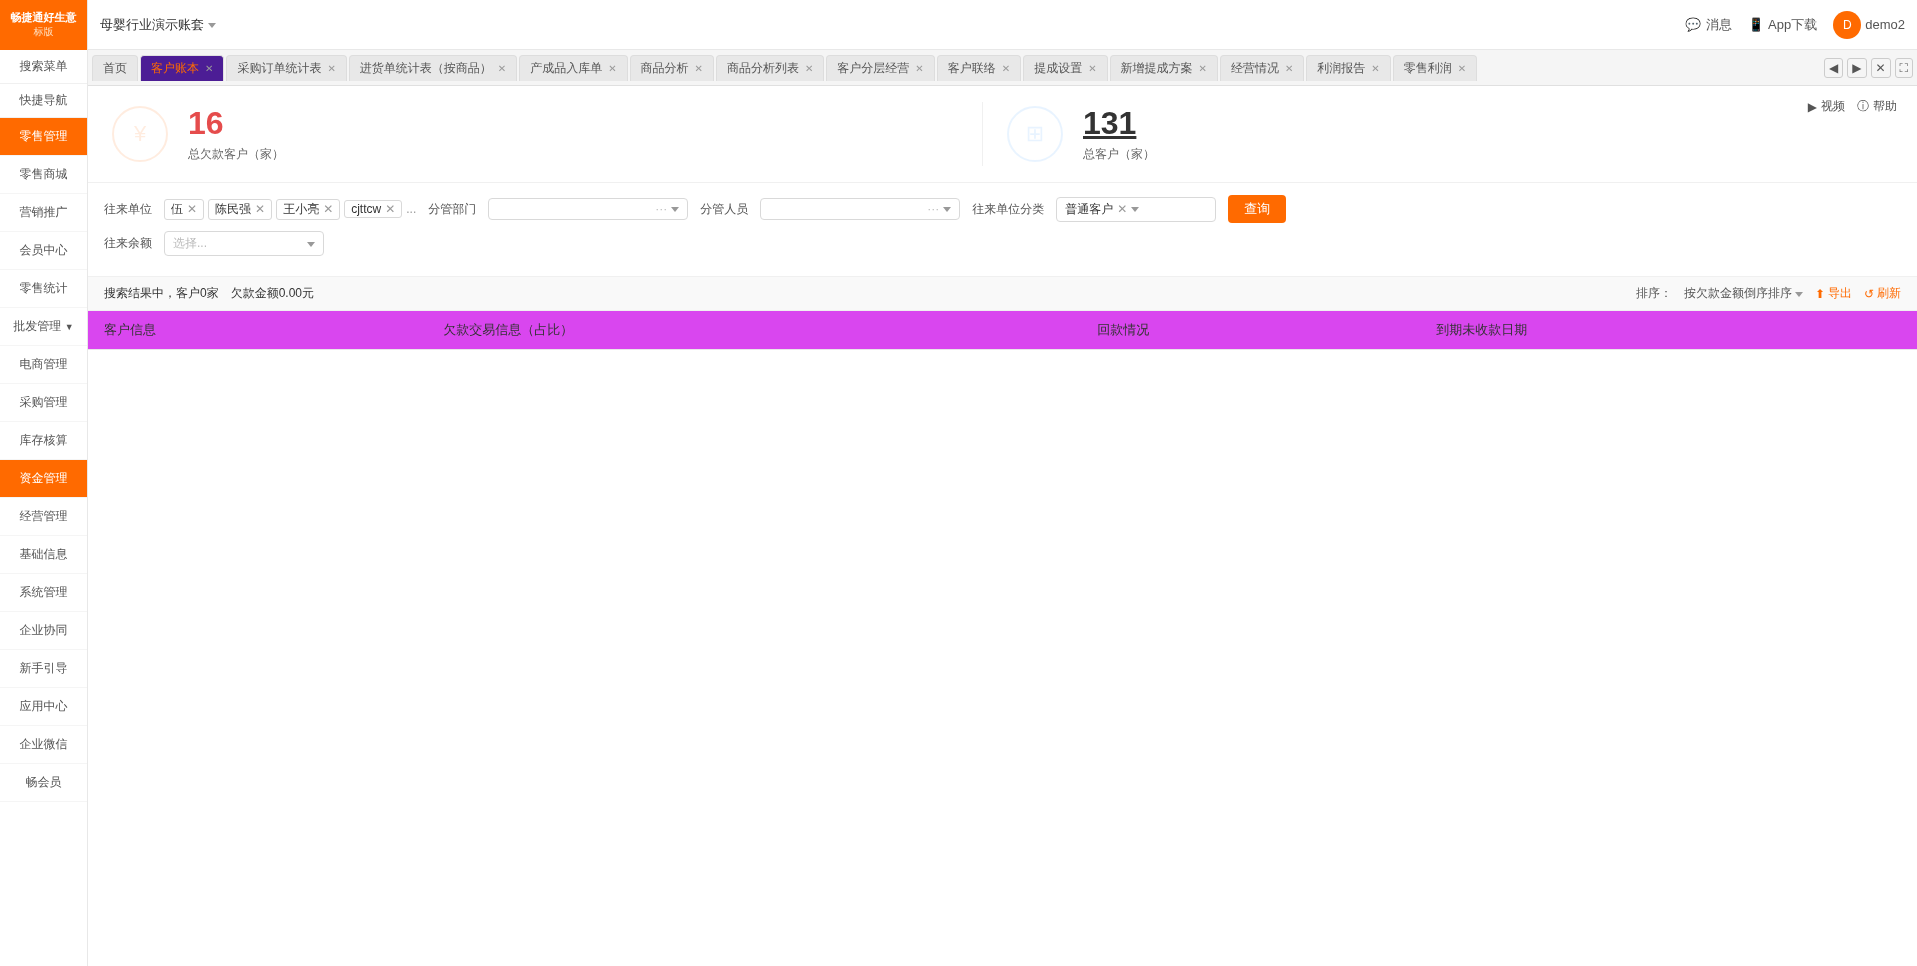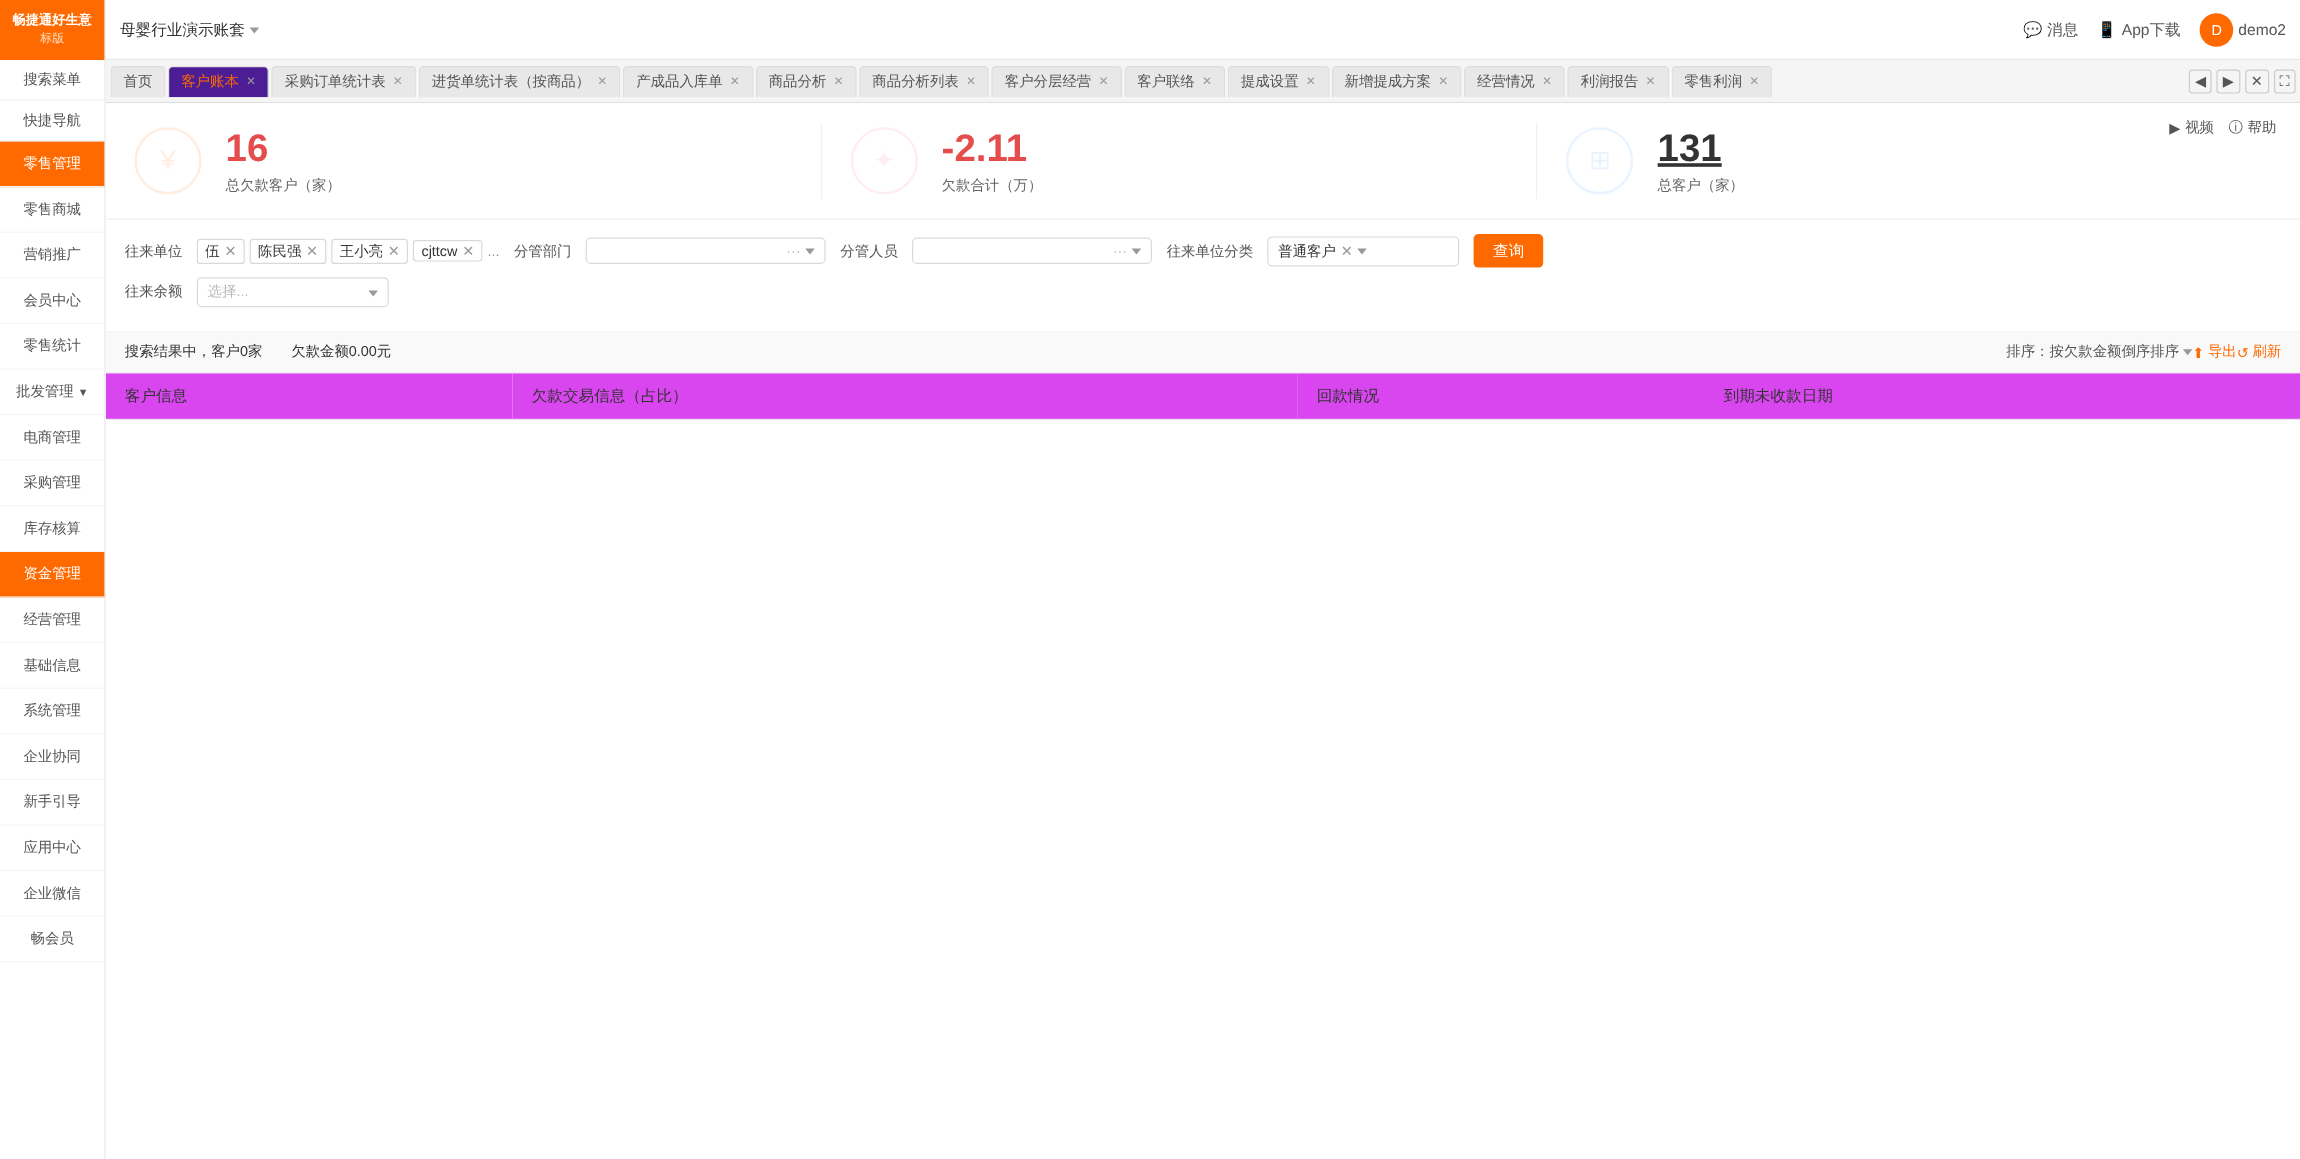--- a/index.html
+++ b/index.html
@@ -58,22 +58,22 @@
     .filter-more { color: #999; cursor: pointer; font-size: 12px; }
     .filter-select { display: flex; align-items: center; border: 1px solid #d9d9d9; border-radius: 4px; padding: 3px 8px; background: #fff; gap: 4px; font-size: 12px; cursor: pointer; min-width: 120px; }
     .filter-select-wide { min-width: 200px; }
     .filter-input { border: 1px solid #d9d9d9; border-radius: 4px; padding: 3px 8px; font-size: 12px; color: #333; background: #fff; display: flex; align-items: center; gap: 4px; min-width: 120px; cursor: pointer; }
     .filter-input .placeholder { color: #bbb; }
     .collapse-btn { display: flex; align-items: center; gap: 4px; color: #ff6a00; font-size: 12px; cursor: pointer; margin: 0 auto; }
     .query-btn { background: #ff6a00; color: #fff; border: none; border-radius: 4px; padding: 5px 16px; font-size: 13px; cursor: pointer; }
 
     
     .results-bar { display: flex; align-items: center; justify-content: space-between; padding: 8px 16px; background: #f9f9f9; border-bottom: 1px solid #f0f0f0; font-size: 12px; color: #333; }
-    .results-bar-left { display: flex; gap: 24px; }
-    .results-bar-right { display: flex; align-items: center; gap: 0; color: #555; }
+    .results-bar-left { display: flex; gap: 12px; }
+    .results-bar-right { display: flex; align-items: center; gap: 12px; color: #555; }
     .results-bar-right .action { display: flex; align-items: center; gap: 3px; cursor: pointer; color: #ff6a00; }
 
     
     .table-area { flex: 1; overflow: auto; }
     .data-table { width: 100%; border-collapse: collapse; }
     .data-table th { background: #d946ef; padding: 10px 16px; text-align: left; font-size: 13px; color: #333; font-weight: normal; border-bottom: 1px solid #e8e8e8; }
 
     
     .empty-state { display: flex; flex-direction: column; align-items: center; justify-content: center; padding: 80px 0; color: #bbb; font-size: 13px; }
 
@@ -226,29 +226,20 @@
         <div class="stat-block">
           <div class="stat-bg-icon">
             <div class="circle-icon orange">¥</div>
           </div>
           <div class="stat-content">
             <div class="stat-number red">16</div>
             <div class="stat-label">总欠款客户（家）</div>
           </div>
         </div>
 
-        <div class="stat-block">
-          <div class="stat-bg-icon">
-            <div class="circle-icon pink">✦</div>
-          </div>
-          <div class="stat-content">
-            <div class="stat-number red">-2.11</div>
-            <div class="stat-label">欠款合计（万）</div>
-          </div>
-        </div>
 
         <div class="stat-block" style="border-right:none;">
           <div class="stat-bg-icon">
             <div class="circle-icon blue">⊞</div>
           </div>
           <div class="stat-content">
             <div class="stat-number black">131</div>
             <div class="stat-label">总客户（家）</div>
           </div>
         </div>

